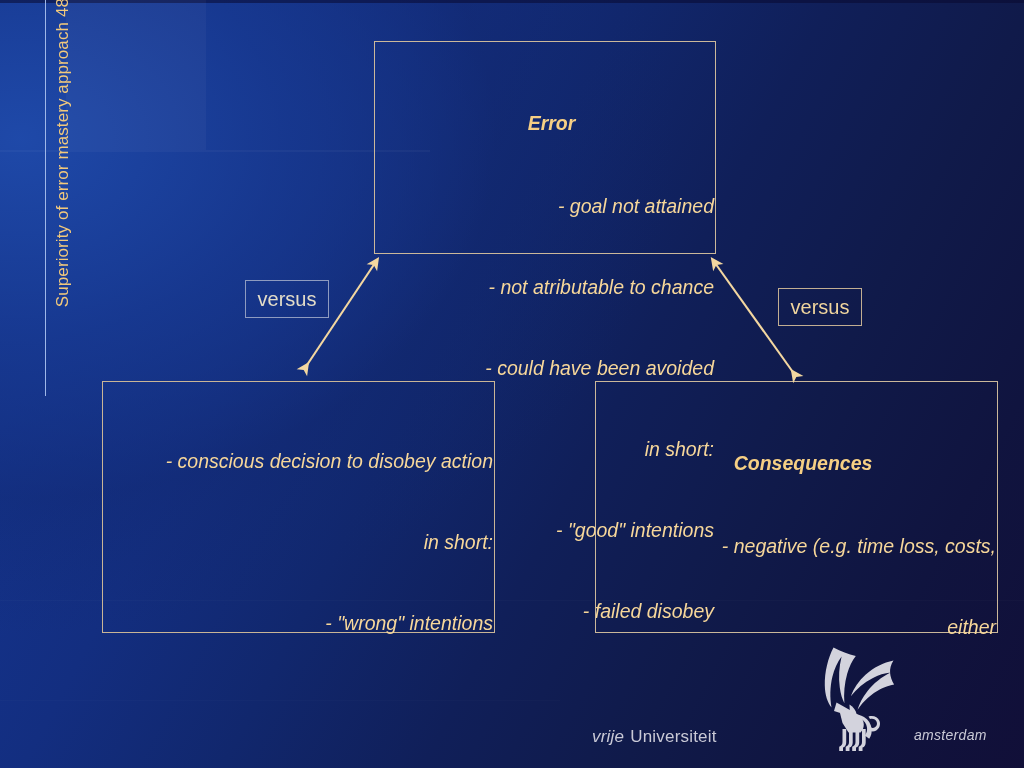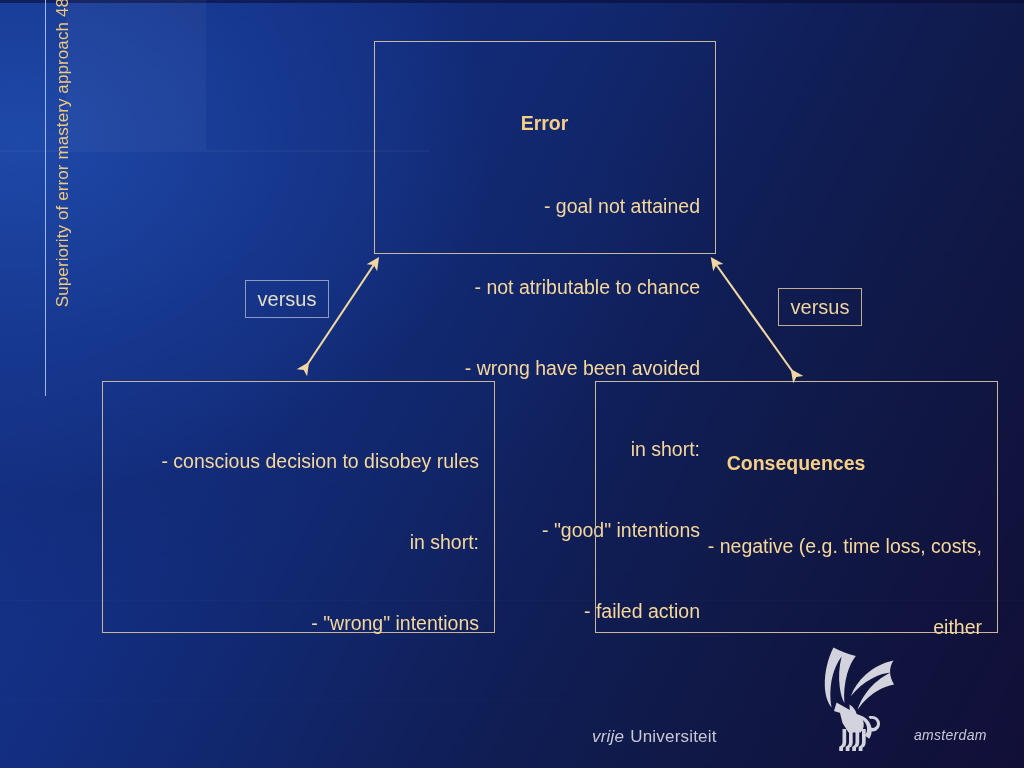--- a/index.html
+++ b/index.html
@@ -98,22 +98,23 @@
     letter-spacing: 0.1px;
   }
 
   
   .node {
     position: absolute;
     border: 1px solid #cbb89a;
     color: #f7d79a;
     font-size: 19.5px;
     line-height: 27px;
-    padding: 12px 15px 10px 14px;
+    padding: 12px 1px 10px 14px;
     white-space: pre;
+    font-style: italic;
   }
   .node .heading {
     display: block;
     text-align: center;
     font-weight: bold;
     color: #f6cf84;
     line-height: 30px;
     margin-bottom: 1px;
   }
   .node .line { display: block; text-align: right; }
@@ -189,28 +190,28 @@
 
   <div id="side-title-wrap">
     <div id="side-rule"></div>
     <div id="side-title">Superiority of error mastery approach  48</div>
   </div>
 
   <div class="node" id="node-error">
     <span class="heading">Error</span>
     <span class="line">- goal not attained</span>
     <span class="line">- not atributable to chance</span>
-    <span class="line">- wrong have been avoided</span>
+    <span class="line">- could have been avoided</span>
     <span class="line">in short:</span>
     <span class="line indent">- "good" intentions</span>
-    <span class="line indent">- failed action</span>
+    <span class="line indent">- failed disobey</span>
   </div>
 
   <div class="node" id="node-violation">
-    <span class="line">- conscious decision to disobey rules</span>
+    <span class="line">- conscious decision to disobey action</span>
     <span class="line">in short:</span>
     <span class="line indent">- "wrong" intentions</span>
     
   </div>
 
   <div class="node" id="node-consequences">
     <span class="heading">Consequences</span>
     <span class="line">- negative (e.g. time loss, costs,</span>
     <span class="line">either</span>
     

